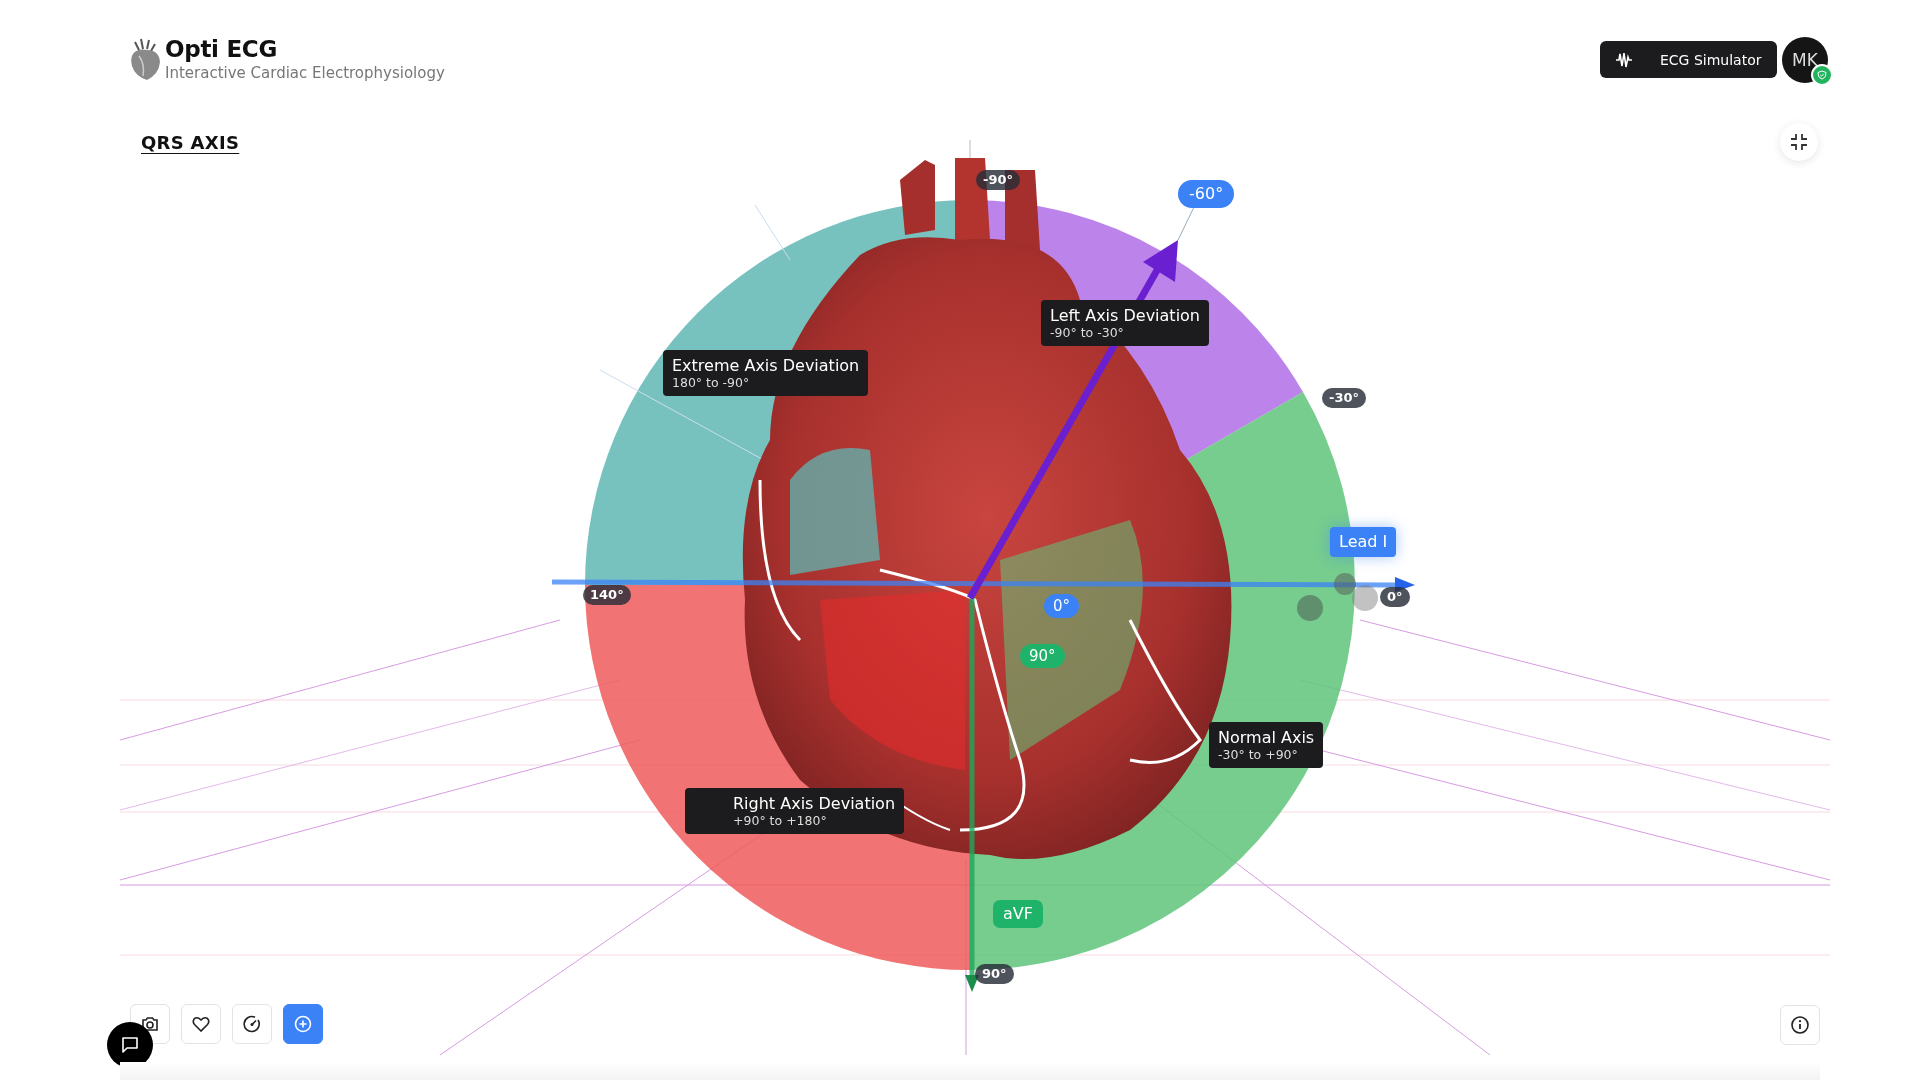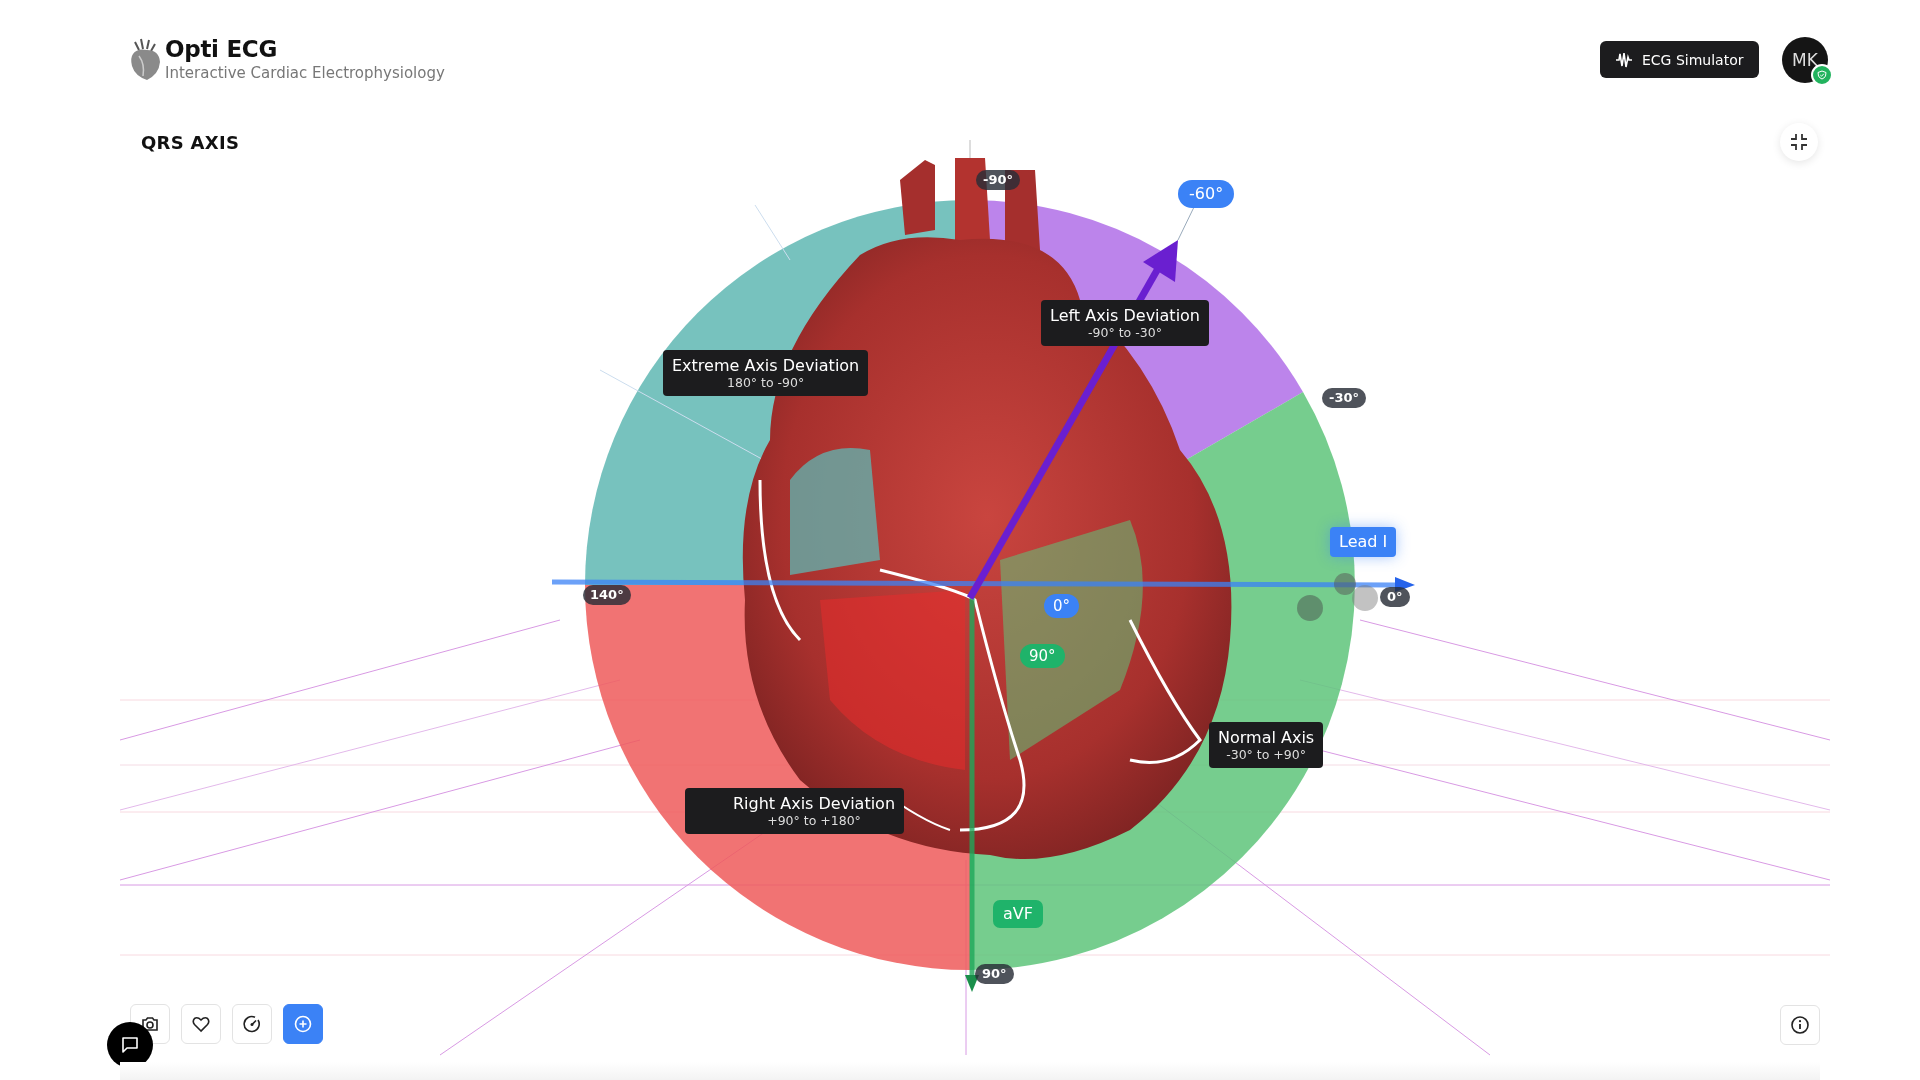--- a/index.html
+++ b/index.html
@@ -4,31 +4,31 @@
 <style>
   html, body { margin:0; padding:0; }
   body { width:1920px; height:1080px; background:#ffffff; position:relative; overflow:hidden;
          font-family:"DejaVu Sans", "Liberation Sans", sans-serif; color:#111; }
   .header { position:absolute; left:0; top:0; width:1920px; height:110px; }
   .brand { position:absolute; left:125px; top:36px; display:flex; align-items:center; }
   .brand-logo { width:40px; height:46px; }
   .brand-title { font-size:23px; font-weight:bold; color:#111; letter-spacing:-0.3px; }
   .brand-sub { font-size:15px; color:#777; margin-top:2px;text-align:right; }
   .sim-btn { position:absolute; left:1600px; top:41px; height:37px; padding:0 15px; background:#1c1c1e; color:#fff;
-             border-radius:6px; display:flex; align-items:center; gap:9px; font-size:14px; cursor:pointer; }
+             border-radius:6px; display:flex; align-items:center; gap:27px; font-size:14px; cursor:pointer; }
   .avatar { position:absolute; left:1782px; top:37px; width:46px; height:46px; border-radius:50%; background:#151515;
             color:#ddd; font-size:17px; display:flex; align-items:center; justify-content:center; }
   .avatar-badge { position:absolute; right:-5px; bottom:-3px; width:18px; height:18px; border-radius:50%;
                   background:#22b35e; border:2px solid #fff; display:flex; align-items:center; justify-content:center; }
-  .page-title { position:absolute; left:141px; top:132px; font-size:18px; font-weight:bold; 
+  .page-title { position:absolute; left:141px; top:132px; font-size:18px; font-weight:bold; text-decoration:underline;
                 text-underline-offset:4px; letter-spacing:0.3px; }
   .collapse-btn { position:absolute; left:1780px; top:123px; width:38px; height:38px; border-radius:50%; background:#fff;
                   box-shadow:0 2px 8px rgba(0,0,0,0.10); display:flex; align-items:center; justify-content:center; cursor:pointer; }
   .scene { position:absolute; left:0; top:0; width:1920px; height:1080px; }
-  .tip { position:absolute; background:#1c1c1e; color:#fff; border-radius:4px; padding:6px 9px 5px; text-align:center; }
+  .tip { position:absolute; background:#1c1c1e; color:#fff; border-radius:4px; padding:6px 9px 5px; }
   .tip .t1 { font-size:16px; line-height:19px; white-space:nowrap; }
   .tip .t2 { font-size:12.5px; color:#ddd; line-height:16px; white-space:nowrap; }
   .deg { position:absolute; background:rgba(40,45,55,0.82); color:#fff; border-radius:11px; font-size:13px;
          padding:2px 7px; font-weight:bold; line-height:16px; }
   .pill-blue { position:absolute; background:#3b82f6; color:#fff; border-radius:14px; font-size:16px; padding:5px 11px; line-height:18px; }
   .pill-green { position:absolute; background:#1fb36a; color:#fff; border-radius:7px; font-size:16px; padding:5px 10px; line-height:18px; }
   .lead-btn { position:absolute; background:#3b82f6; color:#fff; border-radius:4px; font-size:16px; padding:6px 9px; line-height:18px;
               box-shadow:0 0 14px rgba(59,130,246,0.45); }
   .toolbar { position:absolute; left:130px; top:1004px; display:flex; gap:11px; }
   .tool { width:38px; height:38px; background:#fff; border:1px solid #e3e3e3; border-radius:6px; display:flex; align-items:center;

